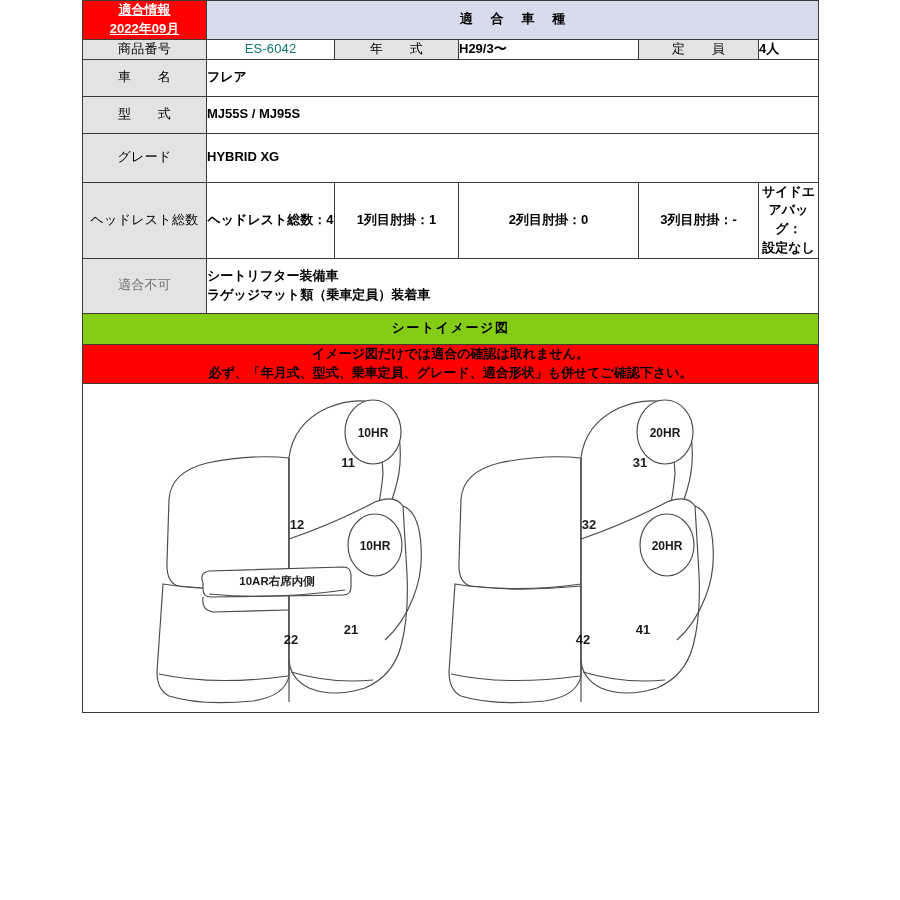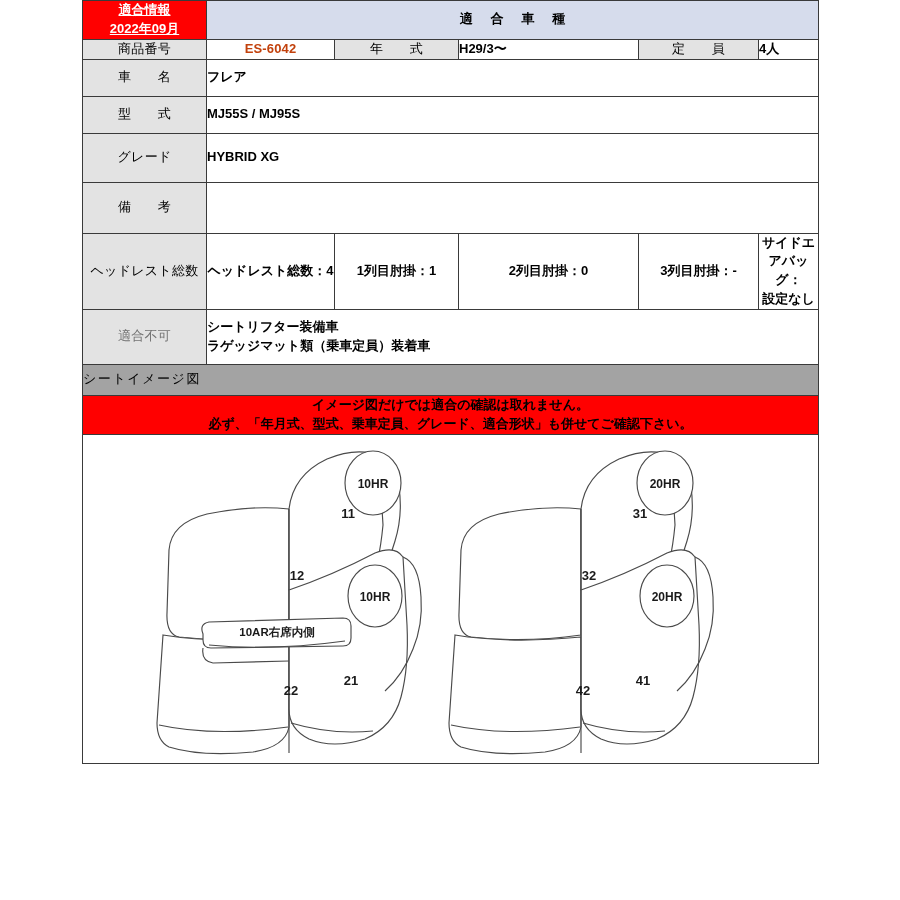--- a/index.html
+++ b/index.html
@@ -77,45 +77,45 @@
   .val {
     background: #ffffff;
     font-weight: bold;
     font-size: 15px;
     padding: 3px 9px;
   }
 
   .pn {
     background: #ffffff;
     text-align: center;
-    color: #c2410c;
-    font-weight: bold;
+    color: #0f766e;
+    font-weight: normal;
     font-size: 21px;
     letter-spacing: .01em;
   }
 
   .two-line { line-height: 1.7; font-size: 14.5px; }
 
   .red-lbl { color: #737373; margin-top: 36px; }
 
   
   .sp {
     text-align: center;
     font-weight: bold;
     font-size: 11.5px;
     background: #ffffff;
     line-height: 1.35;
     padding: 2px 1px;
   }
 
   
   .secthead {
-    background: #a3a3a3;
-    text-align: left;
-    font-weight: normal;
+    background: #84cc16;
+    text-align: center;
+    font-weight: bold;
     font-size: 15.5px;
     letter-spacing: .12em;
     height: 30px;
   }
 
   
   .warn {
     background: #ff0000;
     color: #000000;
     text-align: center;
@@ -192,24 +192,20 @@
       <td class="lbl">型　　式</td>
       <td class="val" colspan="5" style="height:36px">MJ55S / MJ95S</td>
     </tr>
 
     <tr>
       <td class="lbl">グレード</td>
       <td class="val" colspan="5" style="height:48px">HYBRID XG</td>
     </tr>
 
 
-    <tr>
-      <td class="lbl">備　　考</td>
-      <td class="val" colspan="5" style="height:50px"></td>
-    </tr>
 
     <tr>
       <td class="lbl">ヘッドレスト総数</td>
       <td class="sp">ヘッドレスト総数：4</td>
       <td class="sp">1列目肘掛：1</td>
       <td class="sp">2列目肘掛：0</td>
       <td class="sp">3列目肘掛：-</td>
       <td class="sp" style="width:104px">
         <div>サイドエアバッグ：</div>
         <div>設定なし</div>

